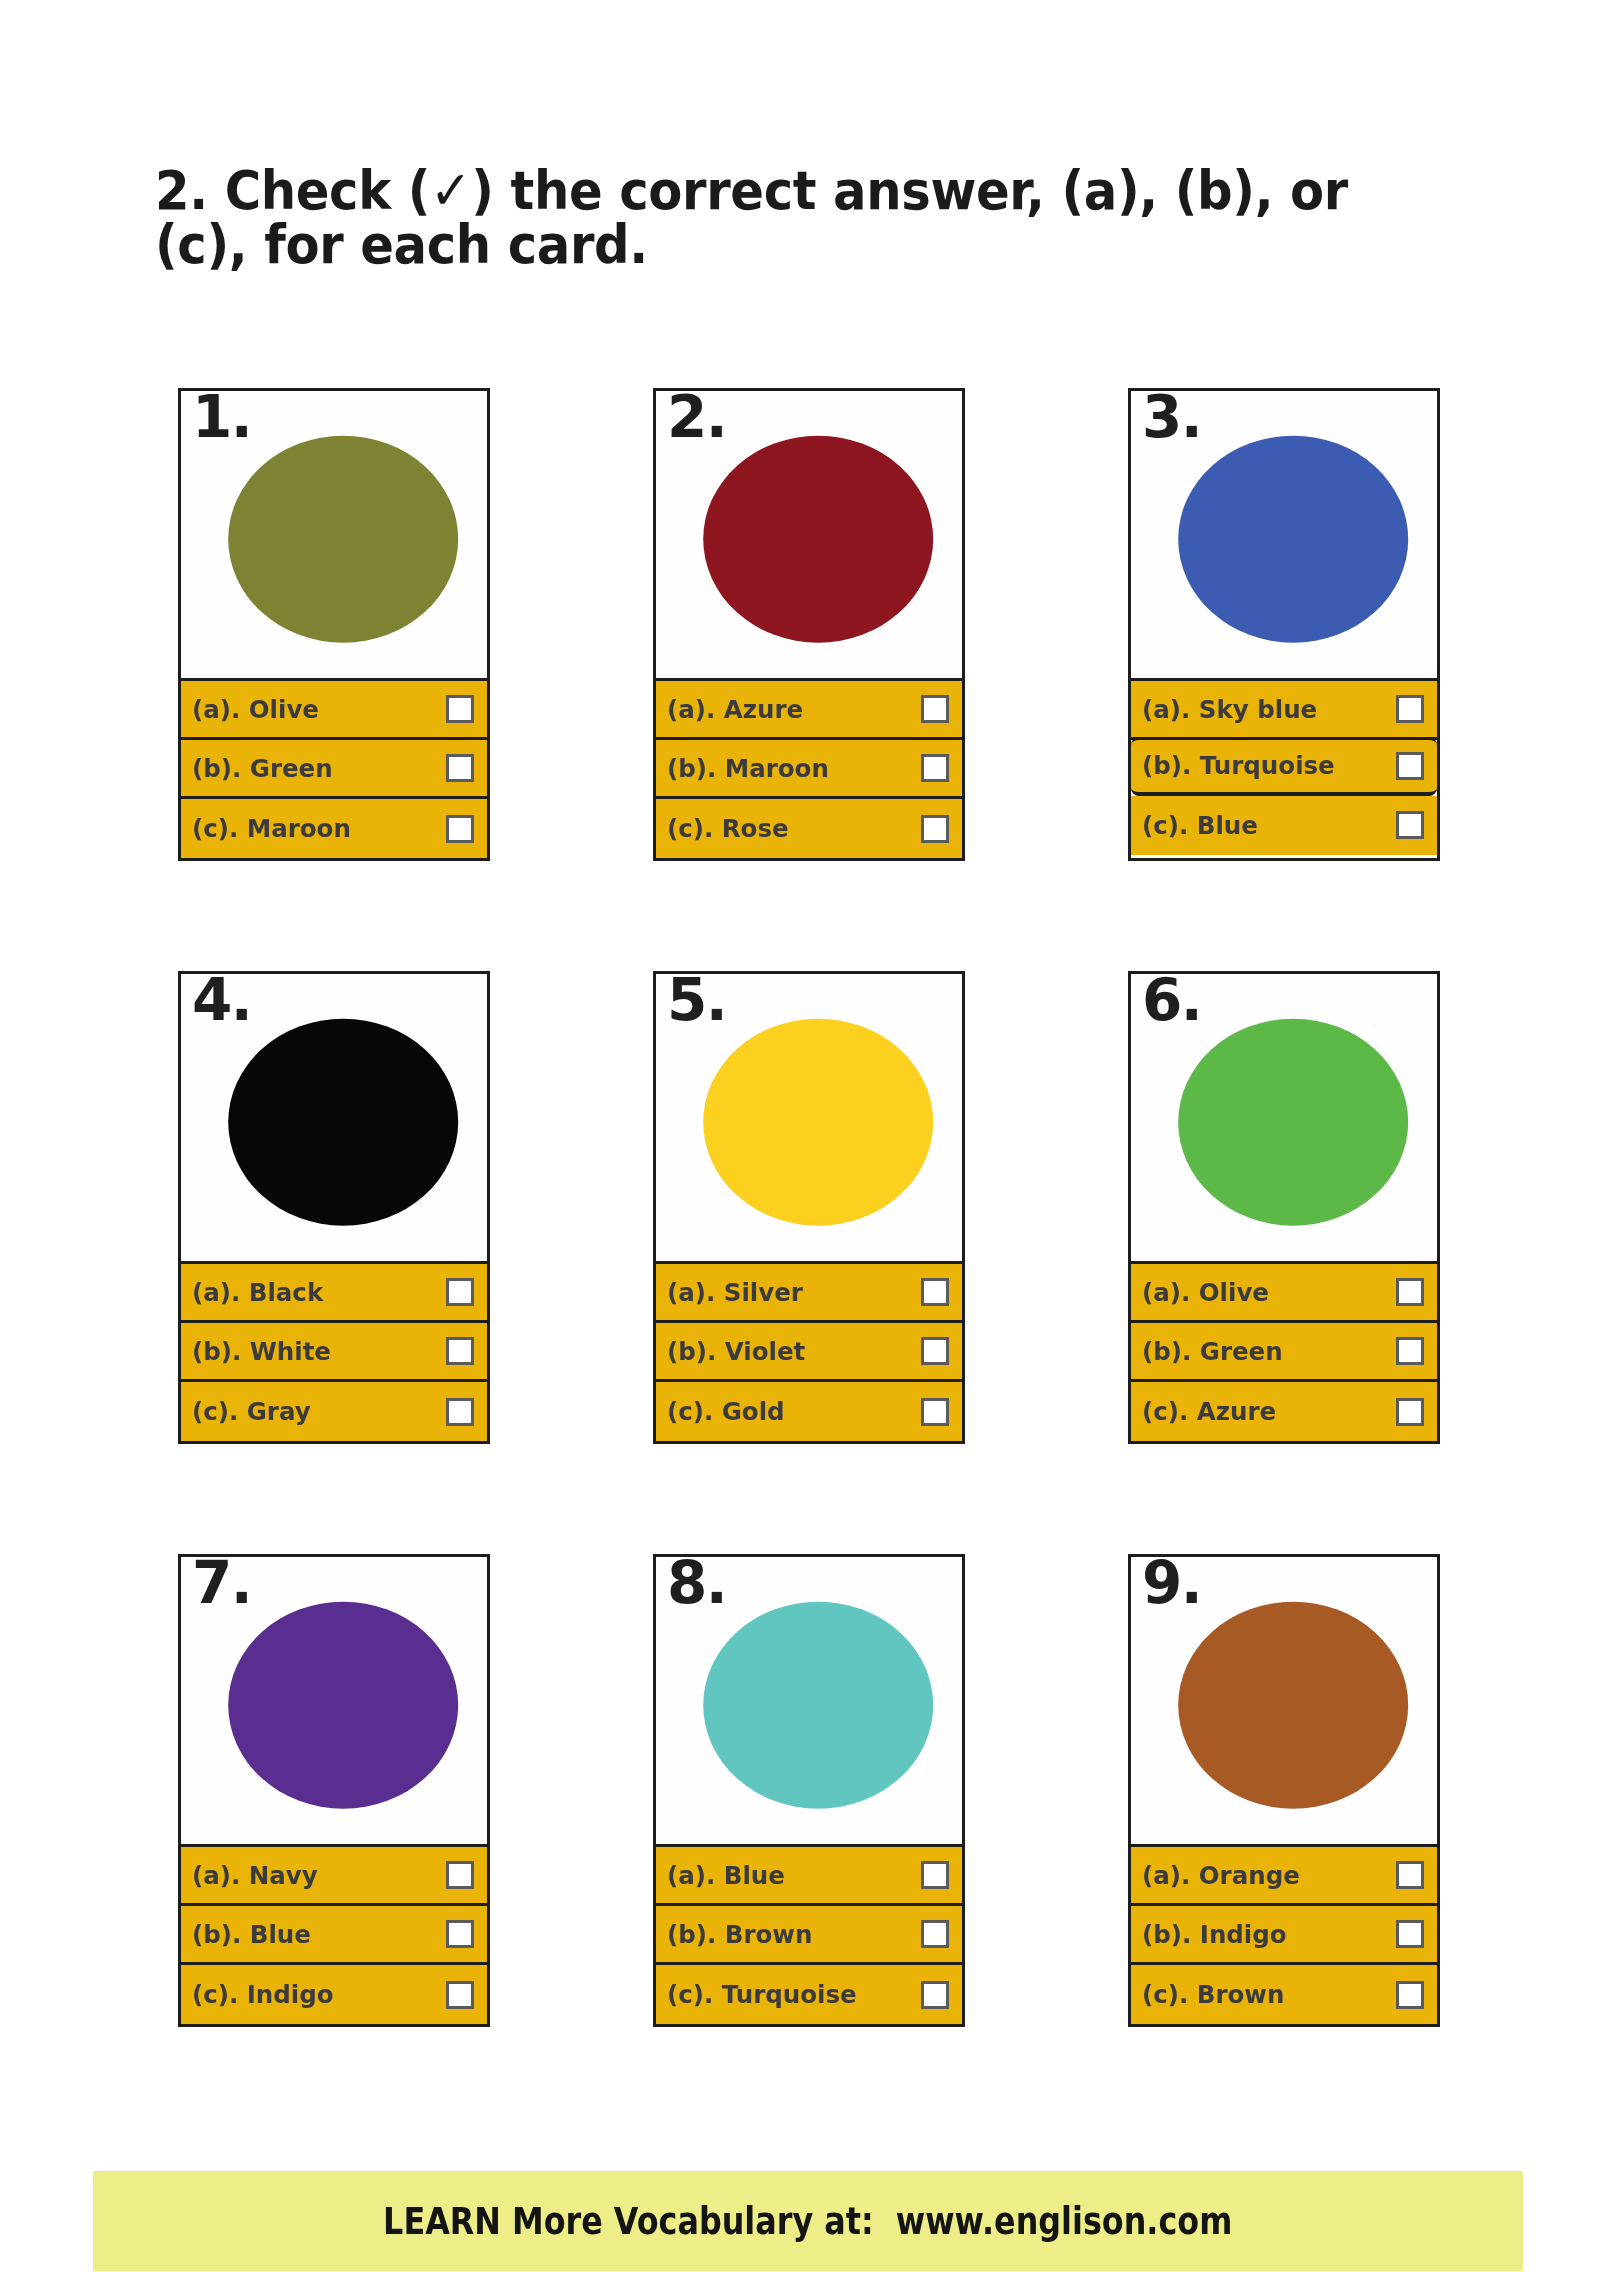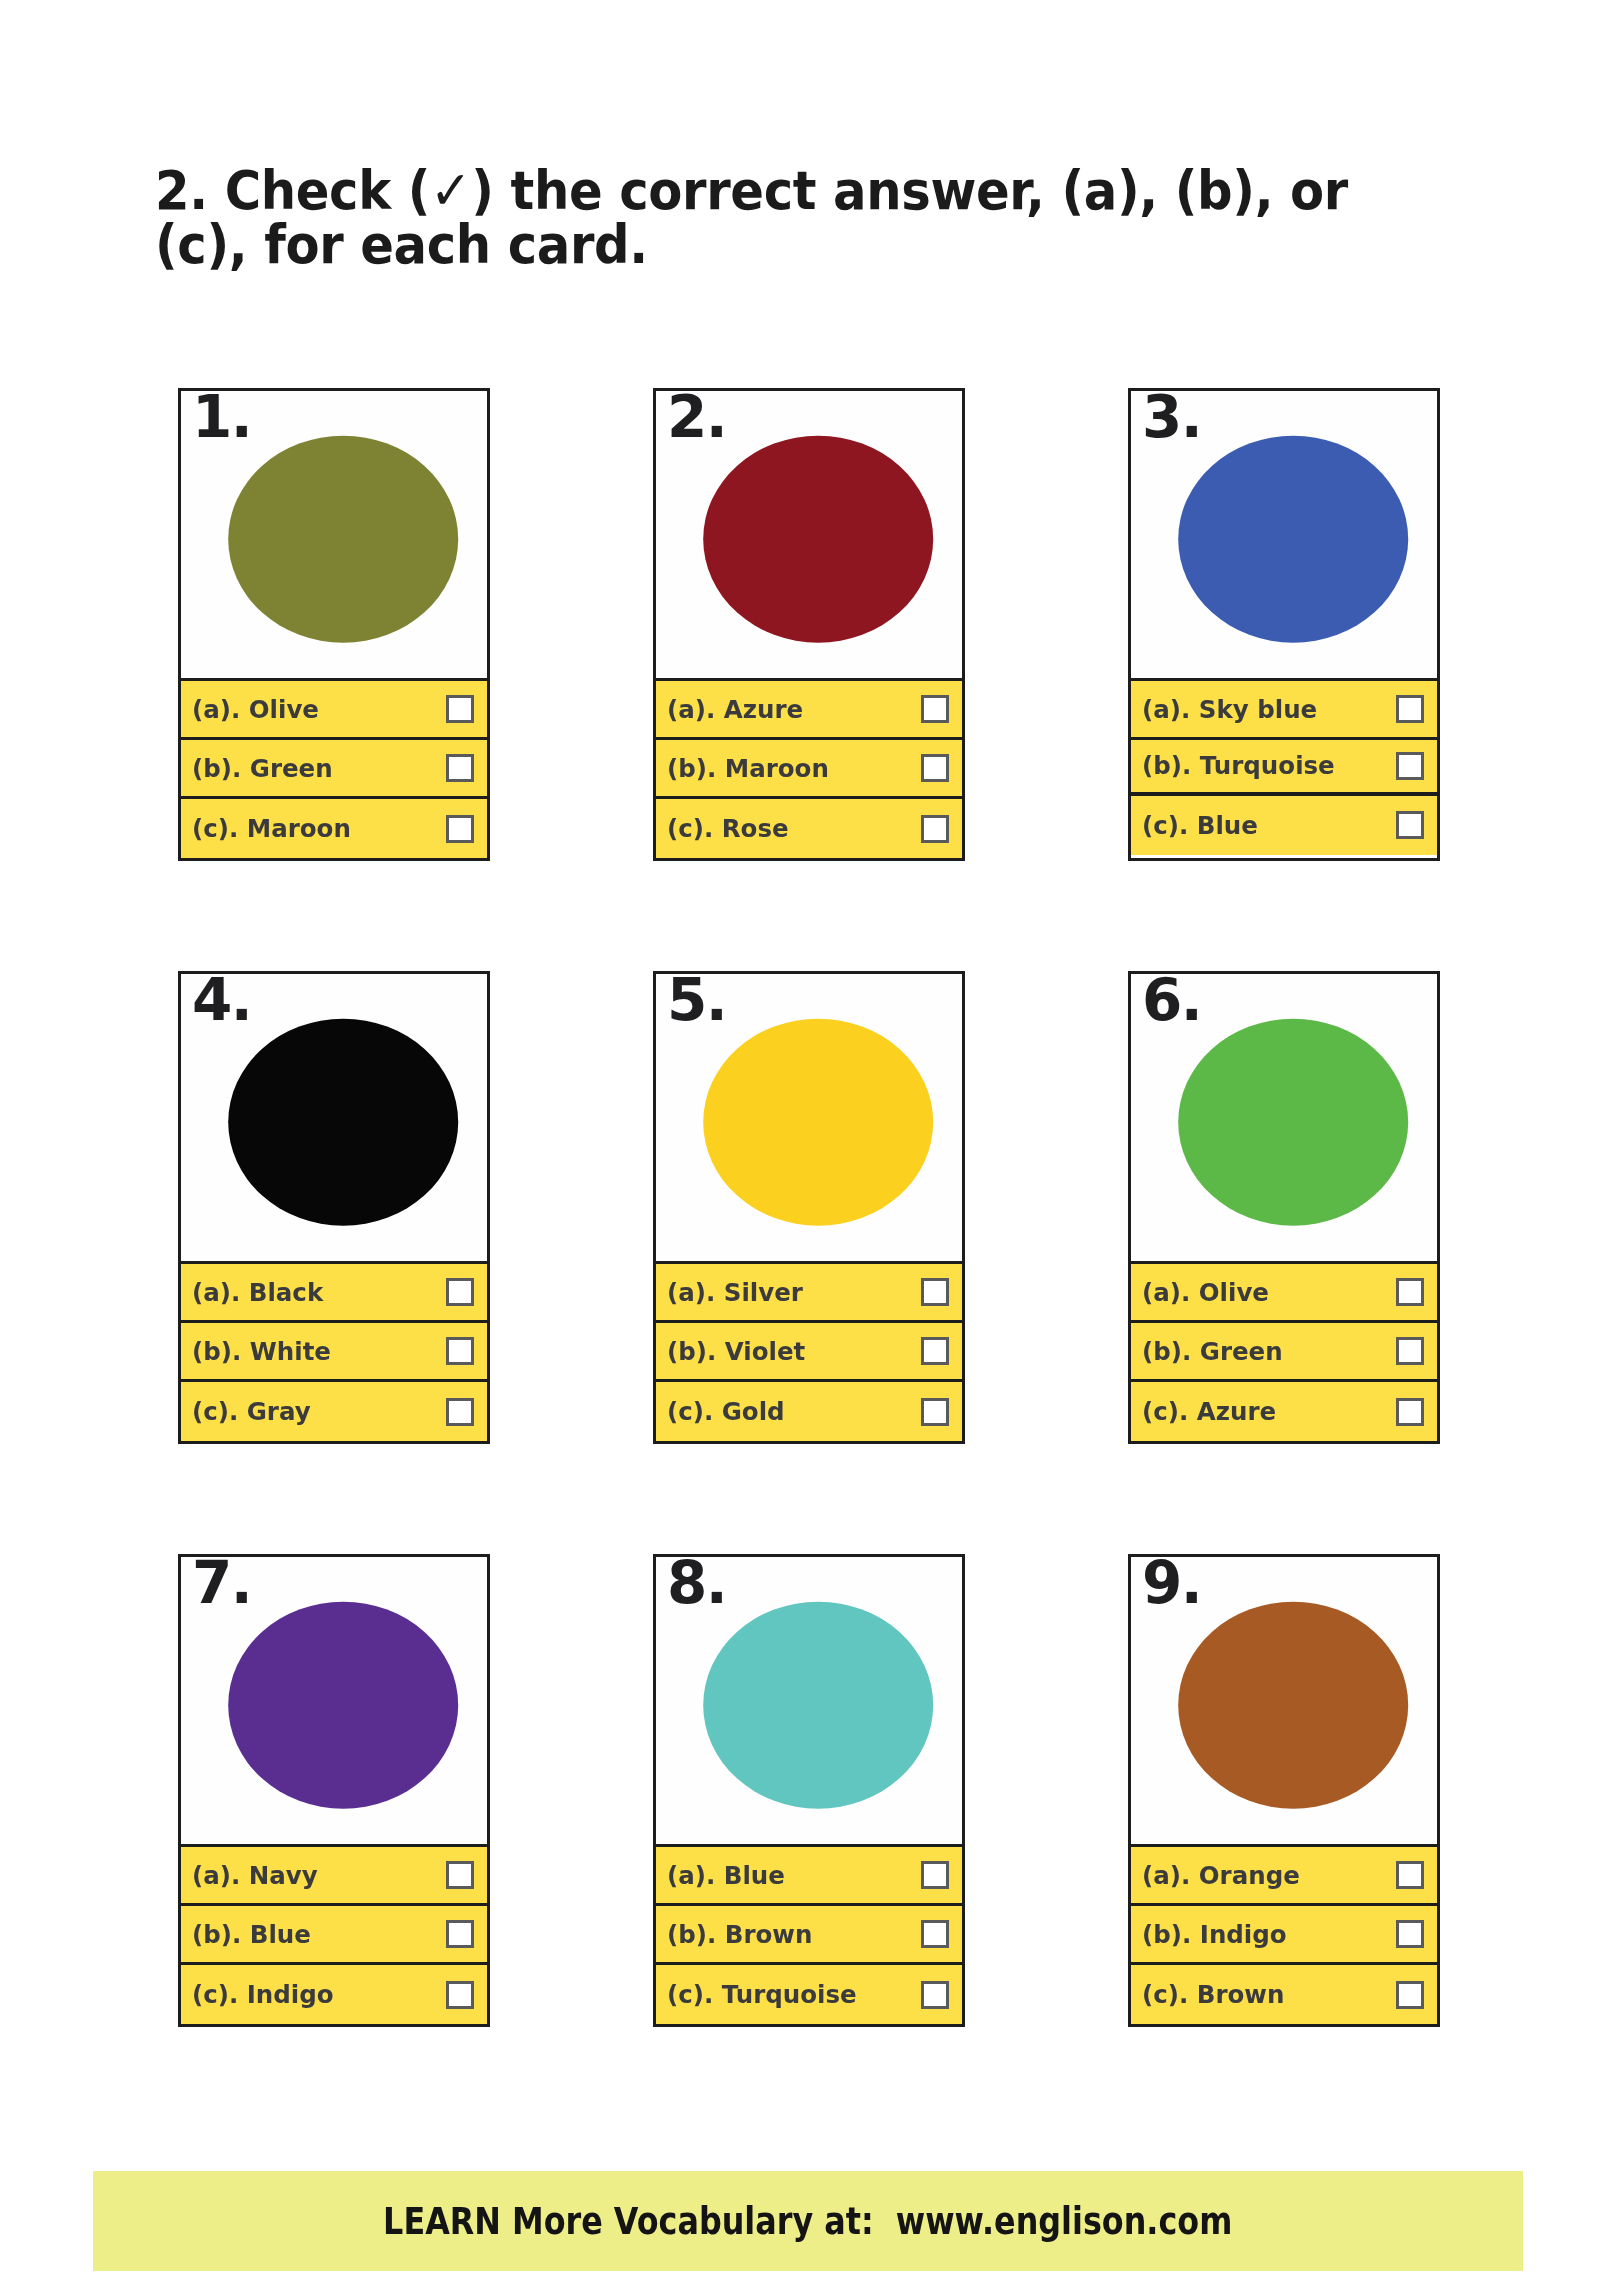--- a/index.html
+++ b/index.html
@@ -100,29 +100,30 @@
 
   .option-row {
     position: relative;
     height: 59px;
     box-sizing: border-box;
     display: flex;
     align-items: center;
     justify-content: space-between;
     padding: 0 9.5px 0 11px;
     border-bottom: 3.2px solid #1d1d1d;
-    background: #fde047;
+    background: #eab308;
   }
   .option-row:last-child {
     border-bottom: none;
   }
   .option-row.emphasis {
     border-top: 3.2px solid #1d1d1d;
     border-bottom: 4px solid #1d1d1d;
     margin-top: -3.2px;
+    border-radius: 8px;
   }
 
   .option-label {
     font-family: "DejaVu Sans", sans-serif;
     font-weight: 700;
     font-size: 24.5px;
     color: #3b3b3e;
     letter-spacing: 0px;
     white-space: nowrap;
   }

